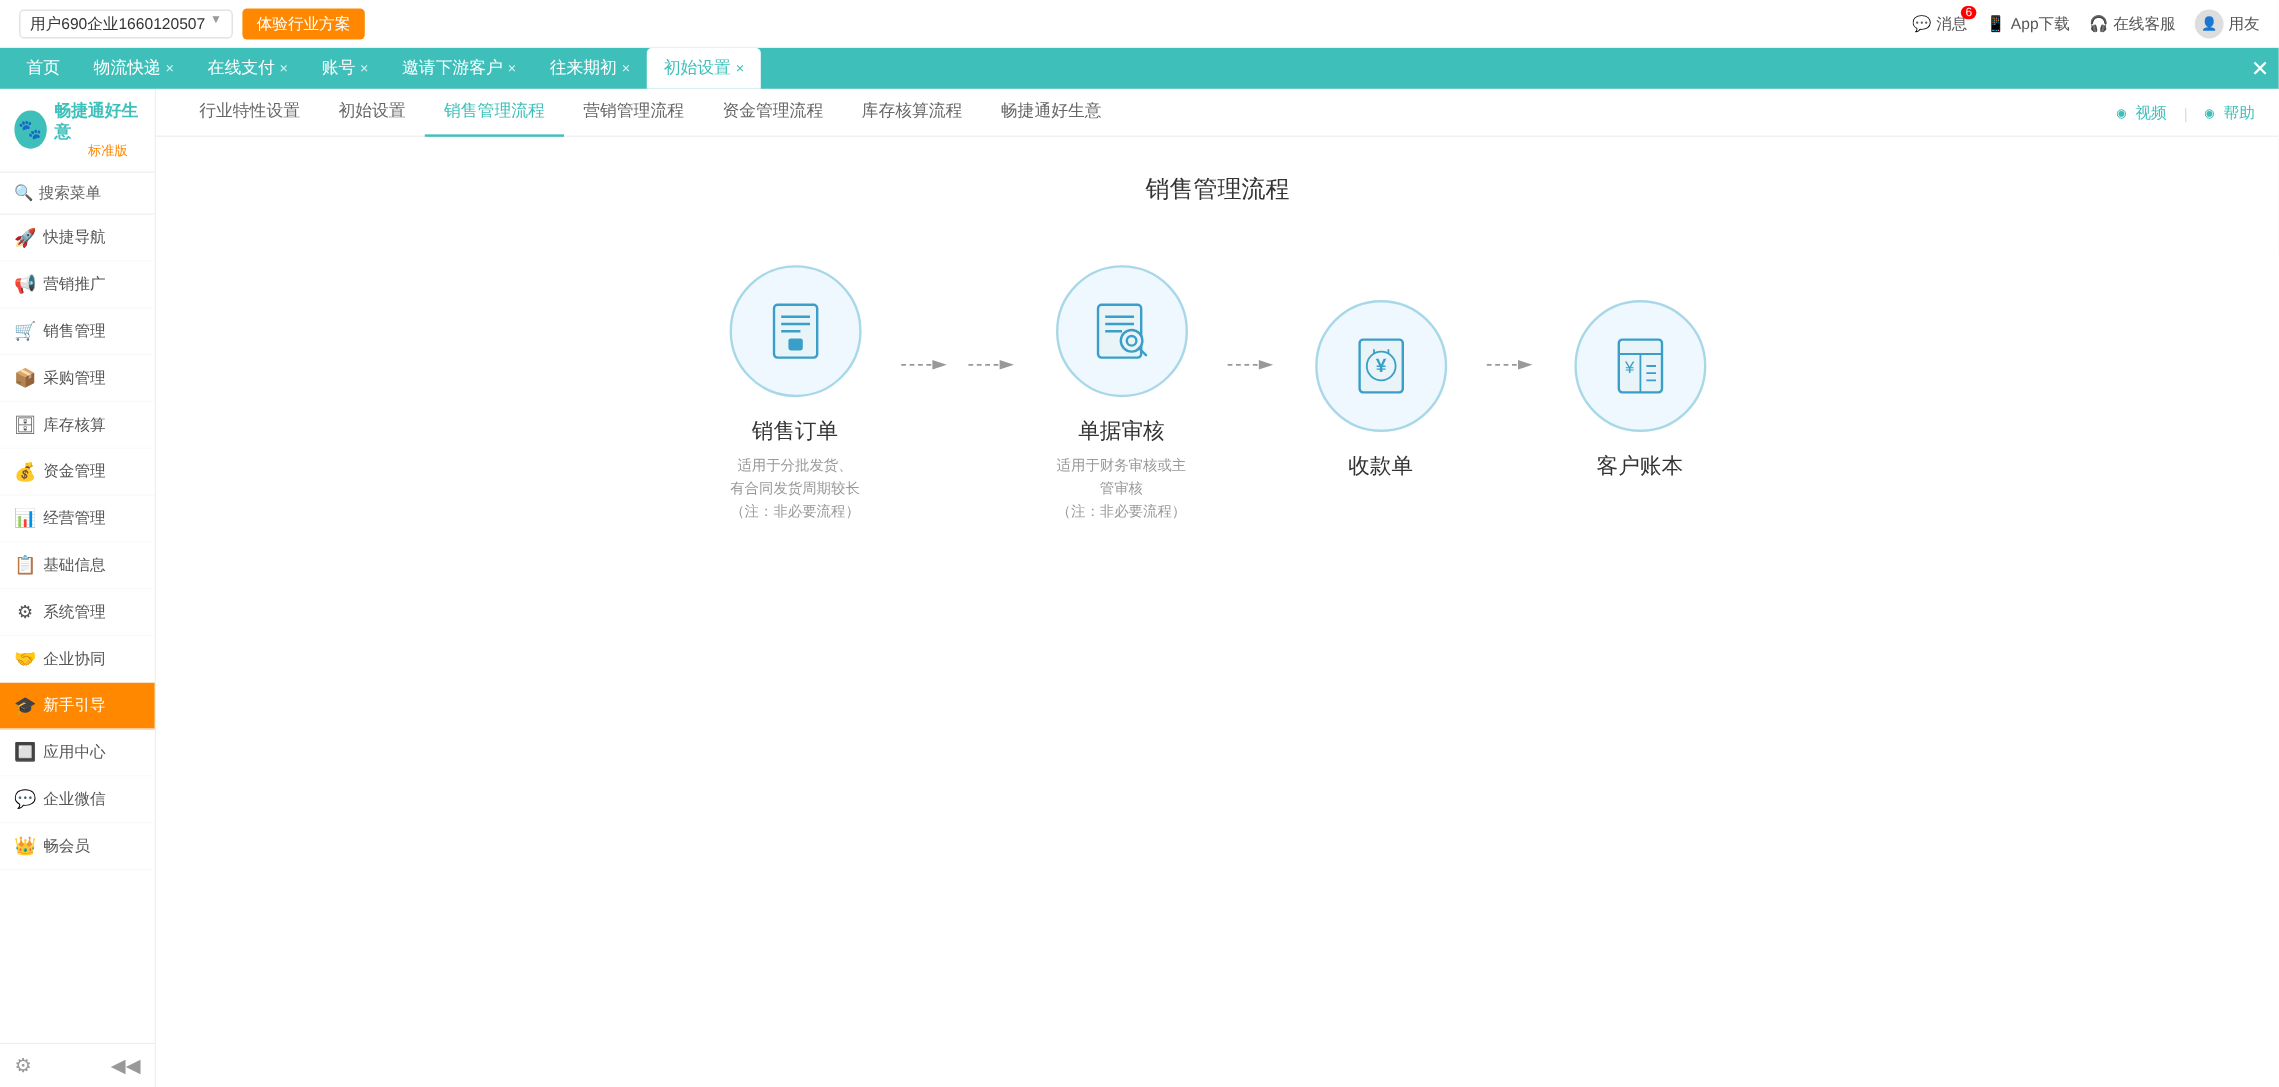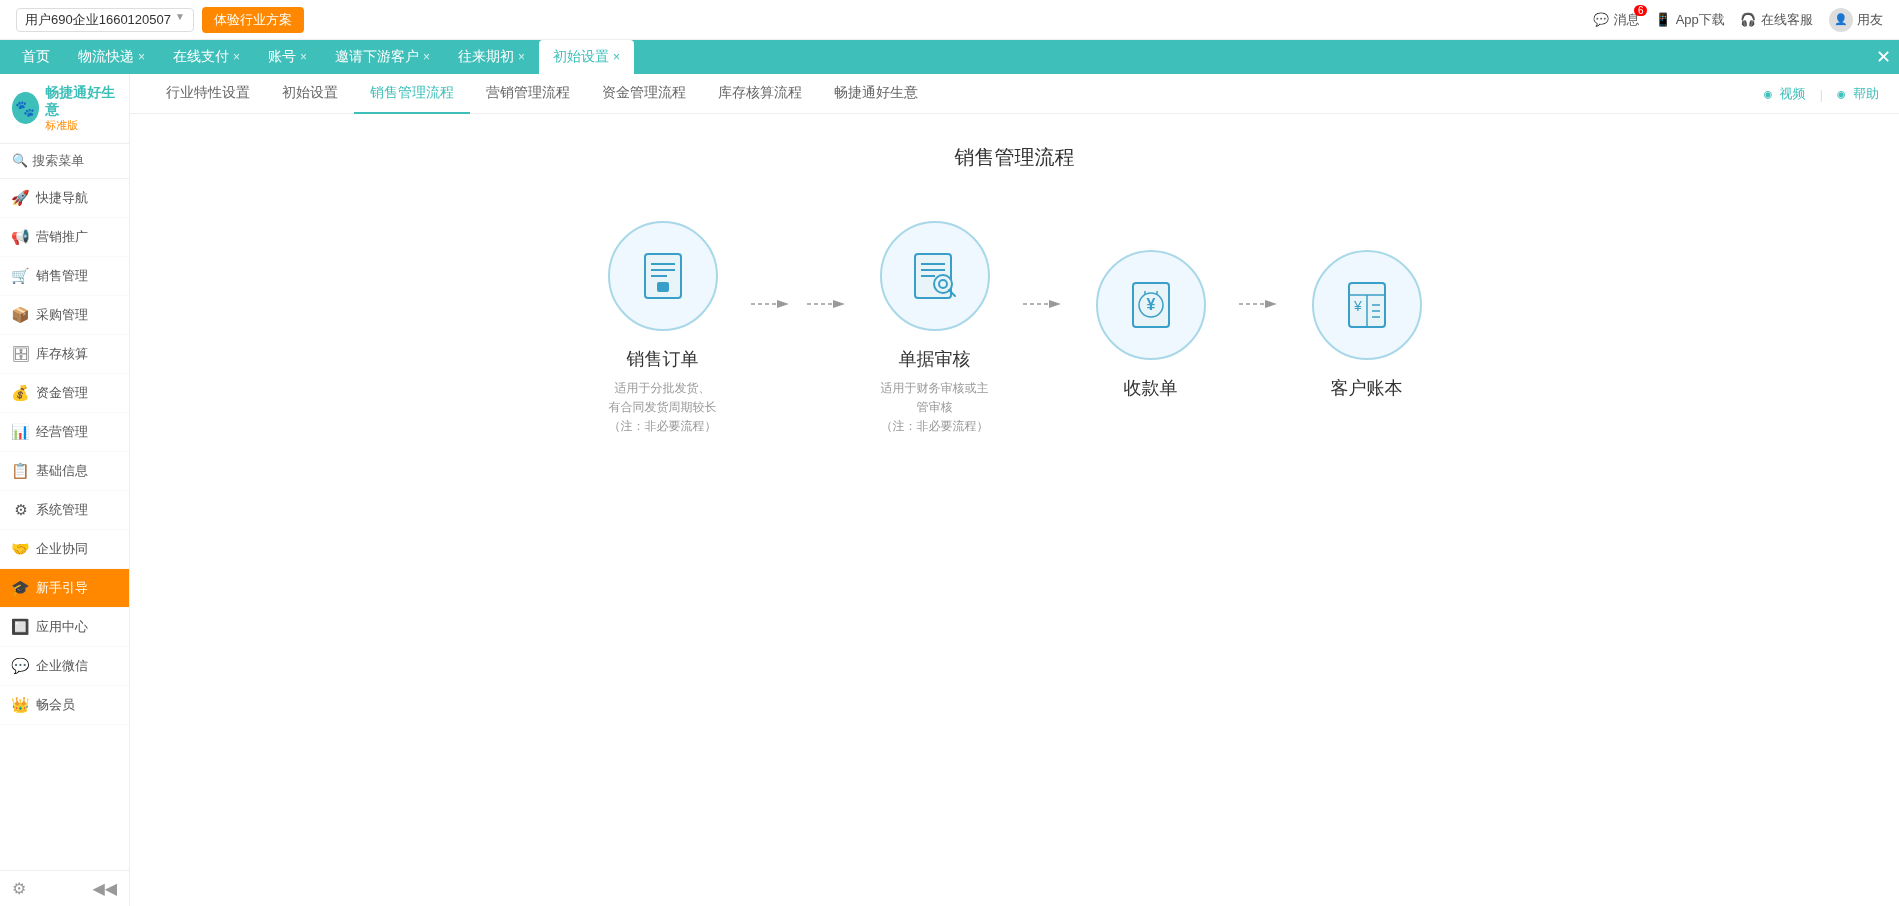--- a/index.html
+++ b/index.html
@@ -47,21 +47,21 @@
     
     .sidebar {
       width: 130px; background: #fff; border-right: 1px solid #eee;
       display: flex; flex-direction: column; overflow-y: auto; flex-shrink: 0;
     }
     .sidebar-logo {
       padding: 10px 12px; display: flex; flex-direction: column; align-items: center;
       border-bottom: 1px solid #eee;
     }
     .sidebar-logo .logo-text { color: #3ebfb9; font-size: 14px; font-weight: bold; line-height: 1.2; }
-    .sidebar-logo .logo-sub { color: #f80; font-size: 11px; }
+    .sidebar-logo .logo-sub { color: #f80; font-size: 11px; margin-left: 28px; }
     .sidebar-search {
       display: flex; align-items: center; gap: 4px; padding: 8px 12px;
       color: #666; font-size: 13px; cursor: pointer; border-bottom: 1px solid #f0f0f0;
     }
     .sidebar-item {
       display: flex; align-items: center; gap: 6px; padding: 10px 12px;
       color: #555; font-size: 13px; cursor: pointer; border-bottom: 1px solid #f9f9f9;
     }
     .sidebar-item.active { background: #f80; color: #fff; }
     .sidebar-item .item-icon { width: 18px; height: 18px; display: flex; align-items: center; justify-content: center; font-size: 15px; }

